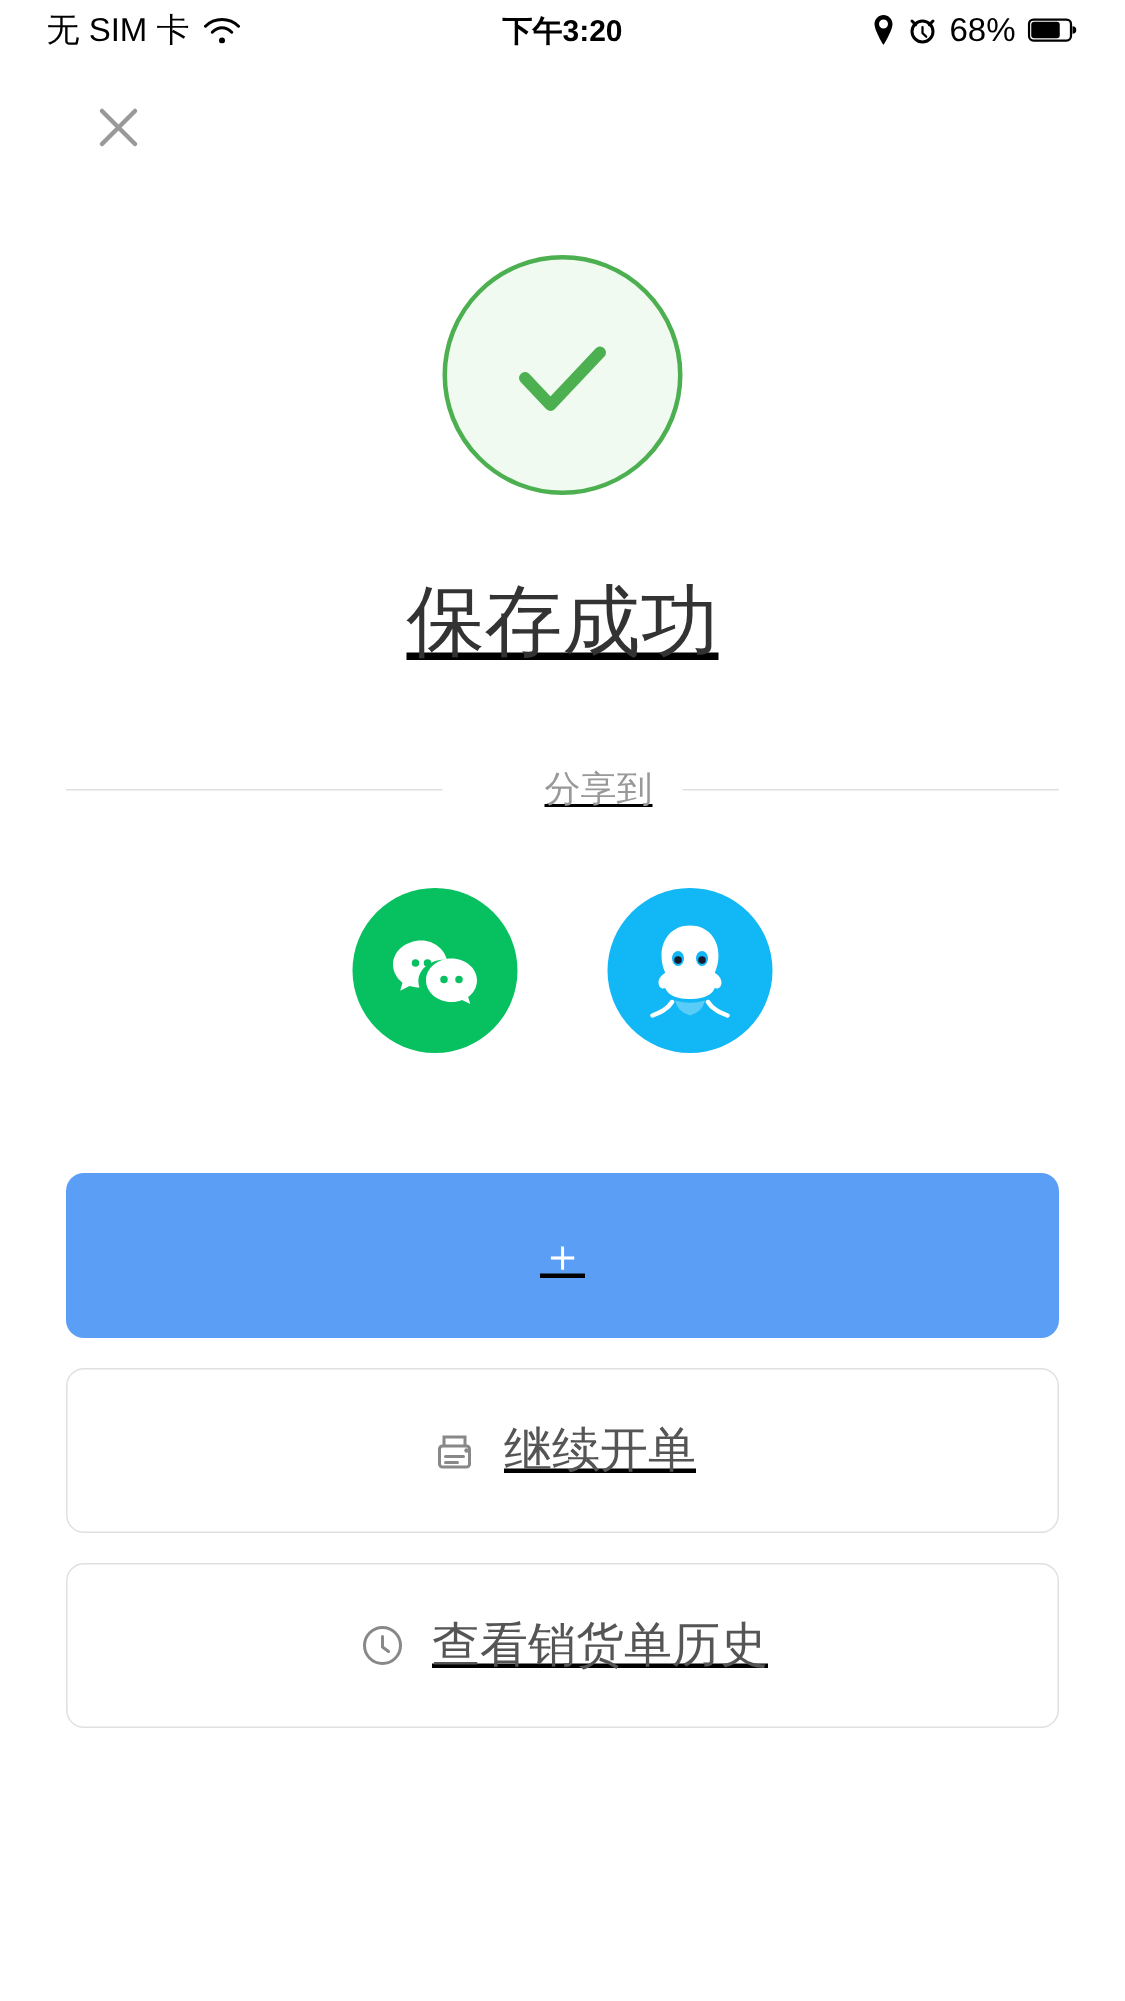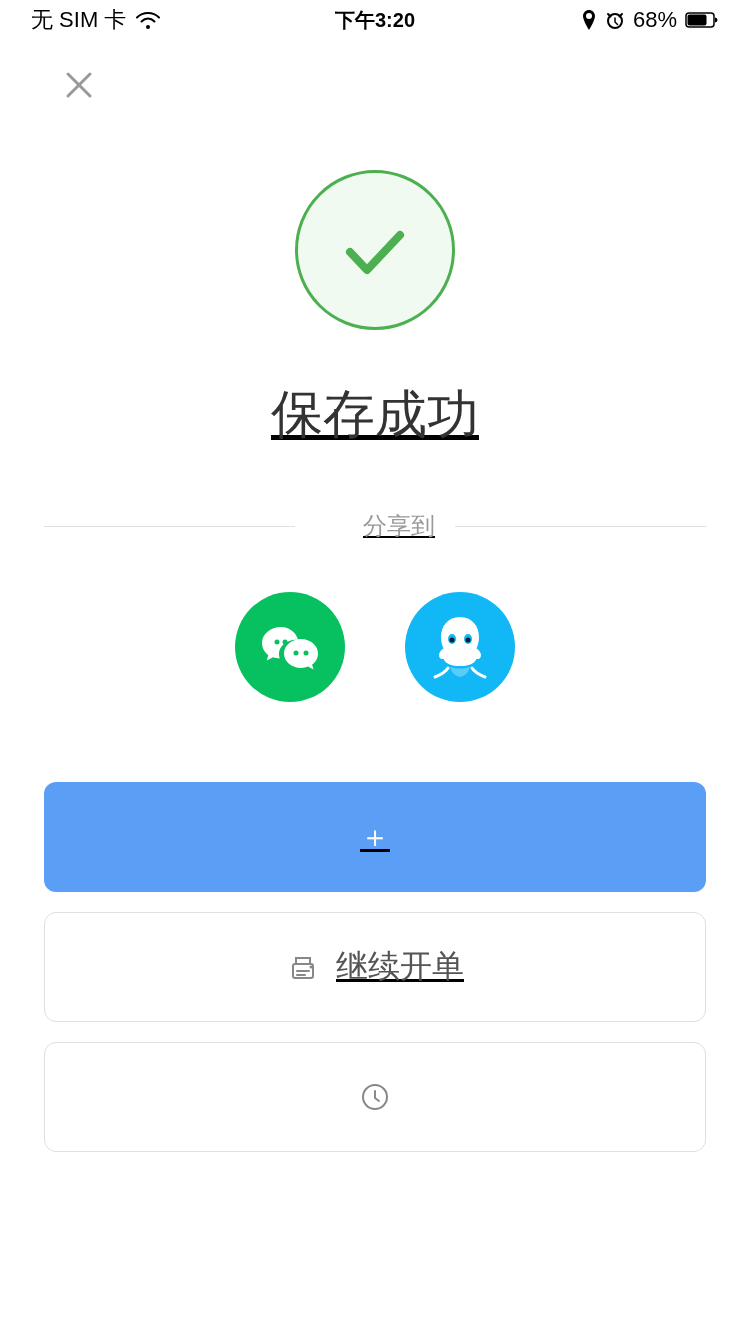--- a/index.html
+++ b/index.html
@@ -277,16 +277,17 @@
         <rect x="10" y="24" width="10" height="2" rx="1" fill="#888"></rect>
         <circle cx="25" cy="17" r="1.5" fill="#888"></circle>
       </svg>
       <span>继续开单</span>
     </button>
     <button class="action-btn action-btn-secondary">
       <svg width="34" height="34" viewBox="0 0 34 34" fill="none">
         <circle cx="17" cy="17" r="12" stroke="#888" stroke-width="2"></circle>
         <path d="M17 11v7l4 3" stroke="#888" stroke-width="2" stroke-linecap="round" stroke-linejoin="round"></path>
       </svg>
+      <span>查看销货单历史</span>
     </button>
   </div>
 
 </div>
 
 </body></html>

